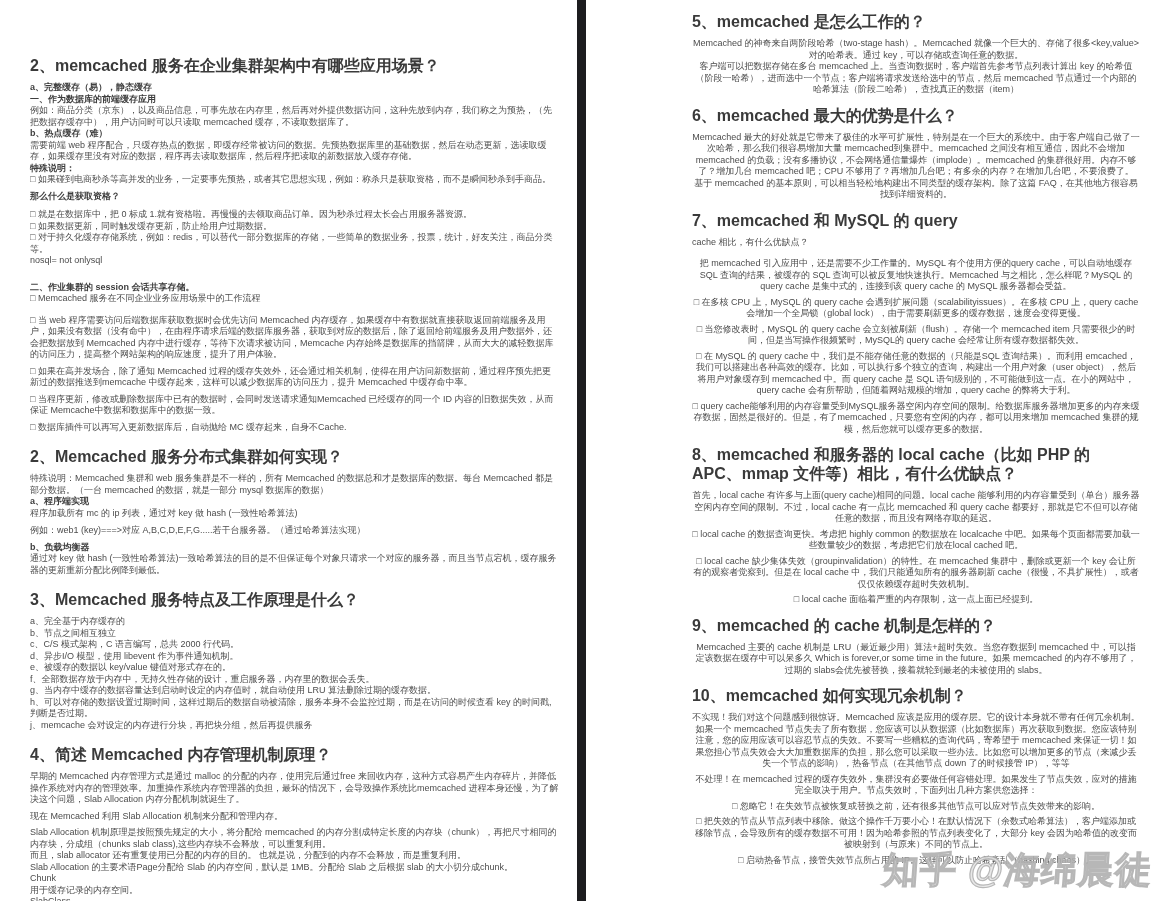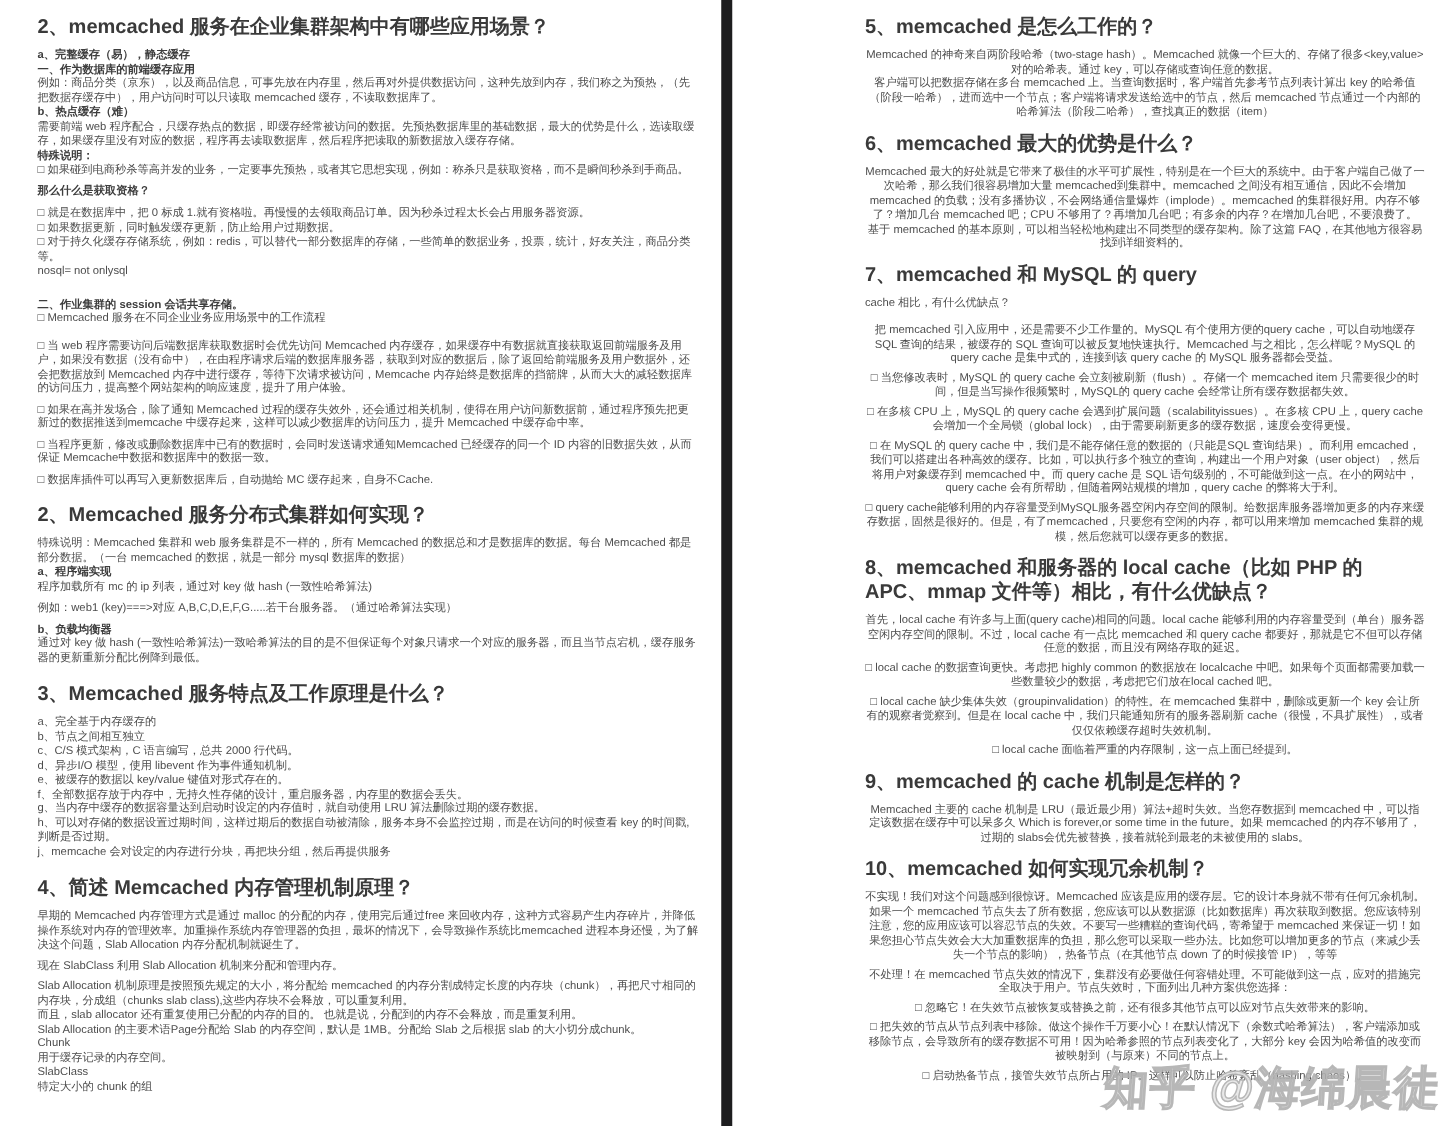--- a/index.html
+++ b/index.html
@@ -1,21 +1,21 @@
 <!DOCTYPE html>
 <html><head>
 <meta charset="utf-8">
 <style>
   html,body{margin:0;padding:0;background:#ffffff;}
   .canvas{
     position:relative;width:1152px;height:901px;overflow:hidden;background:#ffffff;
     display:flex;font-family:"Liberation Sans","DejaVu Sans",sans-serif;
   }
   .page{box-sizing:border-box;background:#ffffff;}
-  .page-left{width:584px;padding:10px 18px 0 30px;}
+  .page-left{width:584px;padding:10px 18px 0 30px;margin-top:44px;}
   .divider{width:9px;height:901px;background:#1d1d1f;flex:none;}
   .page-right{width:572px;padding:10px 12px 0 106px;}
 
   .blk-h2{font-size:16px;line-height:19px;font-weight:700;color:#3a3a3a;margin:14px 0 7px;}
   .page-left .blk-h2:first-child{margin-top:2px;}
   .page-right .blk-h2{margin:10px 0 7px;}
   .page-right .blk-h2:first-child{margin-top:2px;}
 
   .blk-p,.blk-t,.blk-b,.blk-pb{
     font-size:9px;line-height:11.5px;color:#4c4c4c;white-space:pre-line;
@@ -37,21 +37,21 @@
 </head>
 <body>
 
 <div class="canvas">
   <div class="page page-left">
       <h2 class="blk-h2">2、memcached 服务在企业集群架构中有哪些应用场景？</h2>
       <div class="blk-b">a、完整缓存（易），静态缓存</div>
       <div class="blk-b">一、作为数据库的前端缓存应用</div>
       <div class="blk-t">例如：商品分类（京东），以及商品信息，可事先放在内存里，然后再对外提供数据访问，这种先放到内存，我们称之为预热，（先把数据存缓存中），用户访问时可以只读取 memcached 缓存，不读取数据库了。</div>
       <div class="blk-b">b、热点缓存（难）</div>
-      <div class="blk-t">需要前端 web 程序配合，只缓存热点的数据，即缓存经常被访问的数据。先预热数据库里的基础数据，最大的优势是什么，选读取缓存，如果缓存里没有对应的数据，程序再去读取数据库，然后程序把读取的新数据放入缓存存储。</div>
+      <div class="blk-t">需要前端 web 程序配合，只缓存热点的数据，即缓存经常被访问的数据。先预热数据库里的基础数据，然后在动态更新，选读取缓存，如果缓存里没有对应的数据，程序再去读取数据库，然后程序把读取的新数据放入缓存存储。</div>
       <div class="blk-b">特殊说明：</div>
       <div class="blk-t">□ 如果碰到电商秒杀等高并发的业务，一定要事先预热，或者其它思想实现，例如：称杀只是获取资格，而不是瞬间秒杀到手商品。</div>
       <div class="blk-pb">那么什么是获取资格？</div>
       <div class="blk-p">□ 就是在数据库中，把 0 标成 1.就有资格啦。再慢慢的去领取商品订单。因为秒杀过程太长会占用服务器资源。
 □ 如果数据更新，同时触发缓存更新，防止给用户过期数据。
 □ 对于持久化缓存存储系统，例如：redis，可以替代一部分数据库的存储，一些简单的数据业务，投票，统计，好友关注，商品分类等。
 nosql= not onlysql</div>
       <div class="blk-gap"></div>
       <div class="blk-b">二、作业集群的 session 会话共享存储。</div>
       <div class="blk-t">□ Memcached 服务在不同企业业务应用场景中的工作流程</div>
@@ -73,54 +73,54 @@
 b、节点之间相互独立
 c、C/S 模式架构，C 语言编写，总共 2000 行代码。
 d、异步I/O 模型，使用 libevent 作为事件通知机制。
 e、被缓存的数据以 key/value 键值对形式存在的。
 f、全部数据存放于内存中，无持久性存储的设计，重启服务器，内存里的数据会丢失。
 g、当内存中缓存的数据容量达到启动时设定的内存值时，就自动使用 LRU 算法删除过期的缓存数据。
 h、可以对存储的数据设置过期时间，这样过期后的数据自动被清除，服务本身不会监控过期，而是在访问的时候查看 key 的时间戳,判断是否过期。
 j、memcache 会对设定的内存进行分块，再把块分组，然后再提供服务</div>
       <h2 class="blk-h2">4、简述 Memcached 内存管理机制原理？</h2>
       <div class="blk-p">早期的 Memcached 内存管理方式是通过 malloc 的分配的内存，使用完后通过free 来回收内存，这种方式容易产生内存碎片，并降低操作系统对内存的管理效率。加重操作系统内存管理器的负担，最坏的情况下，会导致操作系统比memcached 进程本身还慢，为了解决这个问题，Slab Allocation 内存分配机制就诞生了。</div>
-      <div class="blk-p">现在 SlabClass 利用 Slab Allocation 机制来分配和管理内存。</div>
+      <div class="blk-p">现在 Memcached 利用 Slab Allocation 机制来分配和管理内存。</div>
       <div class="blk-p">Slab Allocation 机制原理是按照预先规定的大小，将分配给 memcached 的内存分割成特定长度的内存块（chunk），再把尺寸相同的内存块，分成组（chunks slab class),这些内存块不会释放，可以重复利用。
 而且，slab allocator 还有重复使用已分配的内存的目的。 也就是说，分配到的内存不会释放，而是重复利用。
 Slab Allocation 的主要术语Page分配给 Slab 的内存空间，默认是 1MB。分配给 Slab 之后根据 slab 的大小切分成chunk。
 Chunk
 用于缓存记录的内存空间。
 SlabClass
 特定大小的 chunk 的组</div>
     </div>
   <div class="divider"></div>
   <div class="page page-right">
       <h2 class="blk-h2">5、memcached 是怎么工作的？</h2>
       <div class="blk-p">Memcached 的神奇来自两阶段哈希（two-stage hash）。Memcached 就像一个巨大的、存储了很多&lt;key,value&gt;对的哈希表。通过 key，可以存储或查询任意的数据。
 客户端可以把数据存储在多台 memcached 上。当查询数据时，客户端首先参考节点列表计算出 key 的哈希值（阶段一哈希），进而选中一个节点；客户端将请求发送给选中的节点，然后 memcached 节点通过一个内部的哈希算法（阶段二哈希），查找真正的数据（item）</div>
       <h2 class="blk-h2">6、memcached 最大的优势是什么？</h2>
       <div class="blk-p">Memcached 最大的好处就是它带来了极佳的水平可扩展性，特别是在一个巨大的系统中。由于客户端自己做了一次哈希，那么我们很容易增加大量 memcached到集群中。memcached 之间没有相互通信，因此不会增加 memcached 的负载；没有多播协议，不会网络通信量爆炸（implode）。memcached 的集群很好用。内存不够了？增加几台 memcached 吧；CPU 不够用了？再增加几台吧；有多余的内存？在增加几台吧，不要浪费了。
 基于 memcached 的基本原则，可以相当轻松地构建出不同类型的缓存架构。除了这篇 FAQ，在其他地方很容易找到详细资料的。</div>
       <h2 class="blk-h2">7、memcached 和 MySQL 的 query</h2>
       <div class="blk-t">cache 相比，有什么优缺点？</div>
       <div class="blk-gap"></div>
       <div class="blk-p">把 memcached 引入应用中，还是需要不少工作量的。MySQL 有个使用方便的query cache，可以自动地缓存 SQL 查询的结果，被缓存的 SQL 查询可以被反复地快速执行。Memcached 与之相比，怎么样呢？MySQL 的 query cache 是集中式的，连接到该 query cache 的 MySQL 服务器都会受益。</div>
+      <div class="blk-p">□ 在多核 CPU 上，MySQL 的 query cache 会遇到扩展问题（scalabilityissues）。在多核 CPU 上，query cache 会增加一个全局锁（global lock），由于需要刷新更多的缓存数据，速度会变得更慢。</div>
       <div class="blk-p">□ 当您修改表时，MySQL 的 query cache 会立刻被刷新（flush）。存储一个 memcached item 只需要很少的时间，但是当写操作很频繁时，MySQL的 query cache 会经常让所有缓存数据都失效。</div>
-      <div class="blk-p">□ 在多核 CPU 上，MySQL 的 query cache 会遇到扩展问题（scalabilityissues）。在多核 CPU 上，query cache 会增加一个全局锁（global lock），由于需要刷新更多的缓存数据，速度会变得更慢。</div>
       <div class="blk-p">□ 在 MySQL 的 query cache 中，我们是不能存储任意的数据的（只能是SQL 查询结果）。而利用 emcached，我们可以搭建出各种高效的缓存。比如，可以执行多个独立的查询，构建出一个用户对象（user object），然后将用户对象缓存到 memcached 中。而 query cache 是 SQL 语句级别的，不可能做到这一点。在小的网站中，query cache 会有所帮助，但随着网站规模的增加，query cache 的弊将大于利。</div>
       <div class="blk-p">□ query cache能够利用的内存容量受到MySQL服务器空闲内存空间的限制。给数据库服务器增加更多的内存来缓存数据，固然是很好的。但是，有了memcached，只要您有空闲的内存，都可以用来增加 memcached 集群的规
 模，然后您就可以缓存更多的数据。</div>
       <h2 class="blk-h2">8、memcached 和服务器的 local cache（比如 PHP 的 APC、mmap 文件等）相比，有什么优缺点？</h2>
       <div class="blk-p">首先，local cache 有许多与上面(query cache)相同的问题。local cache 能够利用的内存容量受到（单台）服务器空闲内存空间的限制。不过，local cache 有一点比 memcached 和 query cache 都要好，那就是它不但可以存储任意的数据，而且没有网络存取的延迟。</div>
       <div class="blk-p">□ local cache 的数据查询更快。考虑把 highly common 的数据放在 localcache 中吧。如果每个页面都需要加载一些数量较少的数据，考虑把它们放在local cached 吧。</div>
       <div class="blk-p">□ local cache 缺少集体失效（groupinvalidation）的特性。在 memcached 集群中，删除或更新一个 key 会让所有的观察者觉察到。但是在 local cache 中，我们只能通知所有的服务器刷新 cache（很慢，不具扩展性），或者仅仅依赖缓存超时失效机制。</div>
       <div class="blk-p">□ local cache 面临着严重的内存限制，这一点上面已经提到。</div>
       <h2 class="blk-h2">9、memcached 的 cache 机制是怎样的？</h2>
       <div class="blk-p">Memcached 主要的 cache 机制是 LRU（最近最少用）算法+超时失效。当您存数据到 memcached 中，可以指定该数据在缓存中可以呆多久 Which is forever,or some time in the future。如果 memcached 的内存不够用了，过期的 slabs会优先被替换，接着就轮到最老的未被使用的 slabs。</div>
       <h2 class="blk-h2">10、memcached 如何实现冗余机制？</h2>
       <div class="blk-p">不实现！我们对这个问题感到很惊讶。Memcached 应该是应用的缓存层。它的设计本身就不带有任何冗余机制。如果一个 memcached 节点失去了所有数据，您应该可以从数据源（比如数据库）再次获取到数据。您应该特别注意，您的应用应该可以容忍节点的失效。不要写一些糟糕的查询代码，寄希望于 memcached 来保证一切！如果您担心节点失效会大大加重数据库的负担，那么您可以采取一些办法。比如您可以增加更多的节点（来减少丢失一个节点的影响），热备节点（在其他节点 down 了的时候接管 IP），等等</div>
-      <div class="blk-p">不处理！在 memcached 节点失效的情况下，集群没有必要做任何容错处理。不可能做到这一点，应对的措施完全取决于用户。节点失效时，下面列出几种方案供您选择：</div>
+      <div class="blk-p">不处理！在 memcached 过程的缓存失效外，集群没有必要做任何容错处理。如果发生了节点失效，应对的措施完全取决于用户。节点失效时，下面列出几种方案供您选择：</div>
       <div class="blk-p">□ 忽略它！在失效节点被恢复或替换之前，还有很多其他节点可以应对节点失效带来的影响。</div>
       <div class="blk-p">□ 把失效的节点从节点列表中移除。做这个操作千万要小心！在默认情况下（余数式哈希算法），客户端添加或移除节点，会导致所有的缓存数据不可用！因为哈希参照的节点列表变化了，大部分 key 会因为哈希值的改变而被映射到（与原来）不同的节点上。</div>
       <div class="blk-p">□ 启动热备节点，接管失效节点所占用的 IP。这样可以防止哈希紊乱（hashing chaos）。</div>
     </div>
   <div class="watermark">知乎 @海绵晨徒</div>
 </div>
 
 </body></html>

